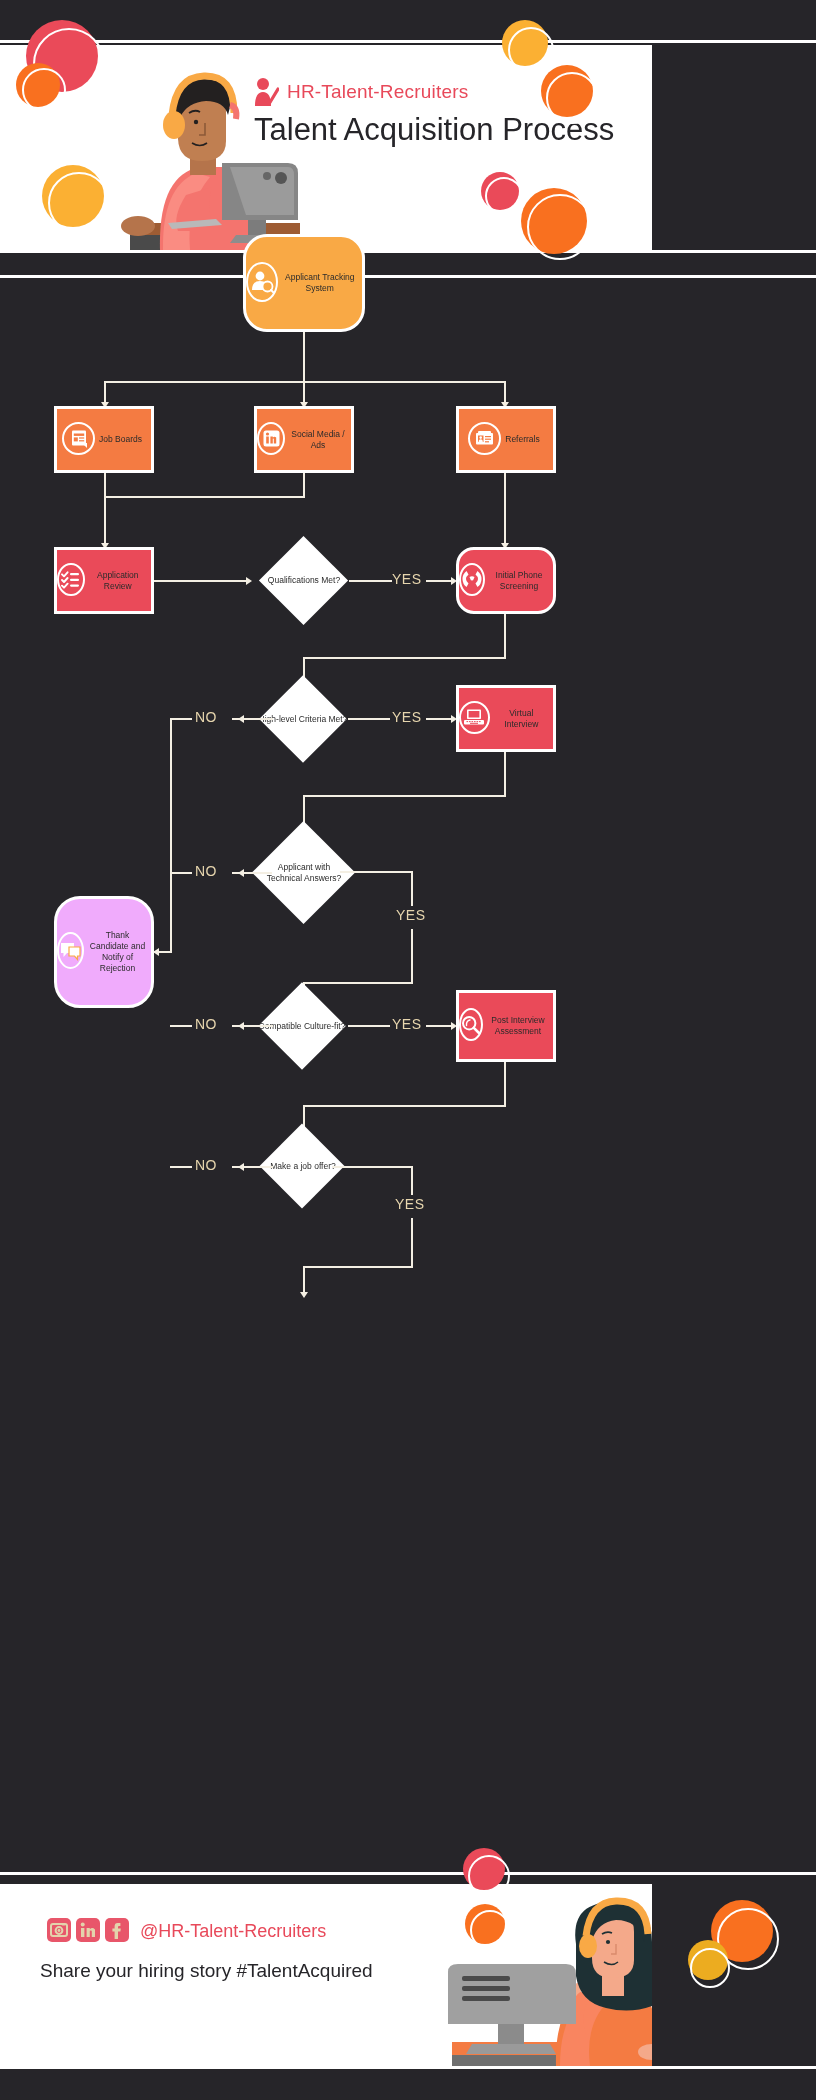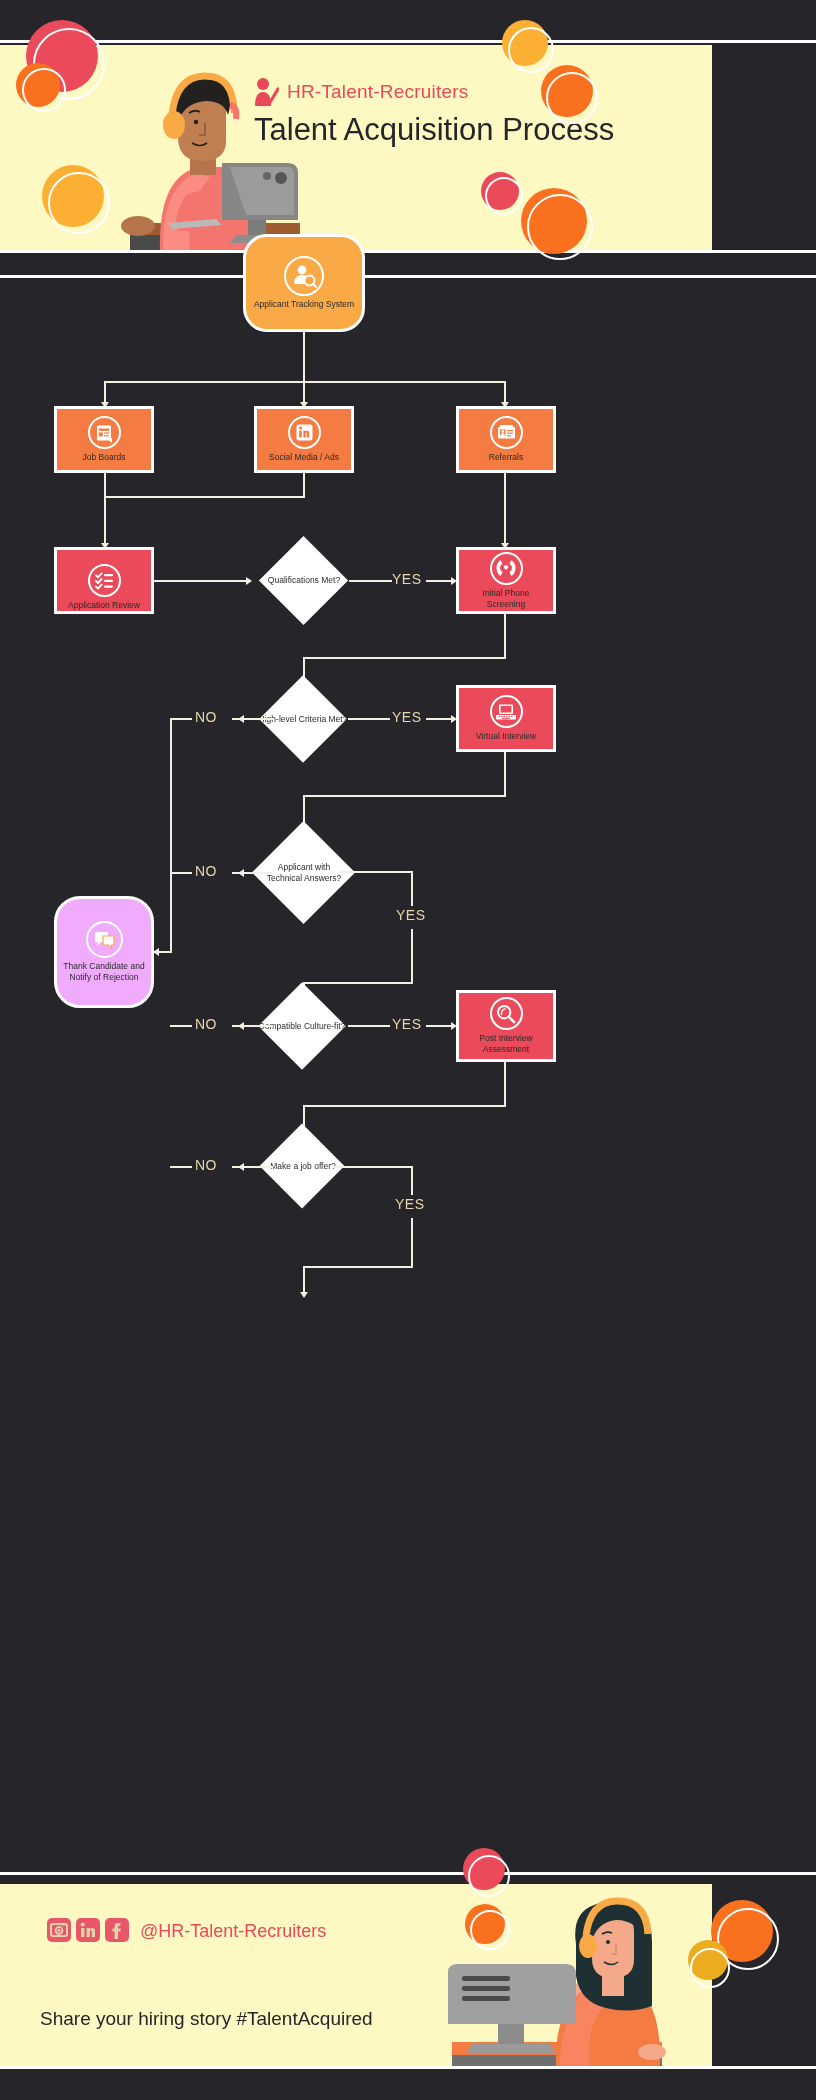--- a/index.html
+++ b/index.html
@@ -6,47 +6,47 @@
   body{
     width:816px;height:2100px;
     background:#262529;
     font-family:"Liberation Sans", sans-serif;
     overflow:hidden;
     position:relative;
   }
   .stage{position:absolute;left:0;top:0;width:816px;height:2100px;}
 
   
-  .band{position:absolute;left:0;width:712px;background:#fef9c3;overflow:hidden;text-decoration:underline;}
+  .band{position:absolute;left:0;width:652px;background:#ffffff;overflow:hidden;text-decoration:underline;}
   .rule{position:absolute;left:0;width:816px;height:3px;background:#ffffff;}
 
   
   .circ{position:absolute;border-radius:50%;box-sizing:border-box;}
   .circ.ring{background:transparent;border:2.5px solid #ffffff;}
 
   
   .brand{
     position:absolute;color:#e8495a;font-size:19px;letter-spacing:.2px;
     font-family:"Liberation Sans", sans-serif;white-space:nowrap;
   }
   .title{
     position:absolute;color:#262529;font-size:31px;white-space:nowrap;
     font-family:"Liberation Sans", sans-serif;
   }
   .brandicon{position:absolute;}
 
   
   .handle{position:absolute;color:#e8495a;font-size:18px;white-space:nowrap;}
-  .tagline{position:absolute;color:#262529;font-size:19px;white-space:nowrap;margin-top:48px;}
+  .tagline{position:absolute;color:#262529;font-size:19px;white-space:nowrap;}
   .sicon{position:absolute;width:24px;height:24px;border-radius:5px;background:#e8566a;
          color:#e3d3ac;font-size:15px;font-weight:bold;text-align:center;line-height:24px;}
 
   
   .node{position:absolute;box-sizing:border-box;border:3px solid #ffffff;
-        display:flex;flex-direction:column;align-items:center;justify-content:center;
+        display:flex;flex-direction:row;align-items:center;justify-content:center;
         text-align:center;color:#2b2b2b;}
   .node .lbl{font-size:8.5px;line-height:11px;padding:0 4px;}
   .node .ico{margin-bottom:3px;}
   .rect{background:#f47b42;}
   .rect.red{background:#ea4a59;}
   .rounded-sq{border-radius:26px;background:#f0abfc;}
   .term{border-radius:24px;background:#f9a945;}
 
   
   .diamond{position:absolute;background:#ffffff;transform:rotate(45deg);}
@@ -227,21 +227,21 @@
   <div class="arrow ar-r" style="left:246px;top:577px;"></div>
 
   <div class="diamond" style="left:272px;top:549px;width:63px;height:63px;"></div>
   <div class="dlabel" style="left:258px;top:558px;width:92px;height:45px;">Qualifications Met?</div>
 
   <div class="ln" style="left:349px;top:580px;width:43px;height:2px;"></div>
   <div class="yn" style="left:392px;top:571px;">YES</div>
   <div class="ln" style="left:426px;top:580px;width:27px;height:2px;"></div>
   <div class="arrow ar-r" style="left:451px;top:577px;"></div>
 
-  <div class="node rect red" style="left:456px;top:547px;width:100px;height:67px;">
+  <div class="node rect red" style="left:456px;top:547px;width:100px;height:67px;border-radius:18px;">
     <div class="ico ringico" style="width:33px;height:33px;">
       <svg width="22" height="20" viewBox="0 0 22 20">
         <path d="M5.5 2 Q1.5 5 1.5 10 Q1.5 15 5.5 18 L7.5 14.5 Q5 12.5 5 10 Q5 7.5 7.5 5.5 Z" fill="#fff"></path>
         <path d="M16.5 2 Q20.5 5 20.5 10 Q20.5 15 16.5 18 L14.5 14.5 Q17 12.5 17 10 Q17 7.5 14.5 5.5 Z" fill="#fff"></path>
         <path d="M8.5 8 Q11 6.3 13.5 8 L12 11.4 Q11 10.9 10 11.4 Z" fill="#fff"></path>
       </svg>
     </div>
     <div class="lbl">Initial Phone Screening</div>
   </div>
 

